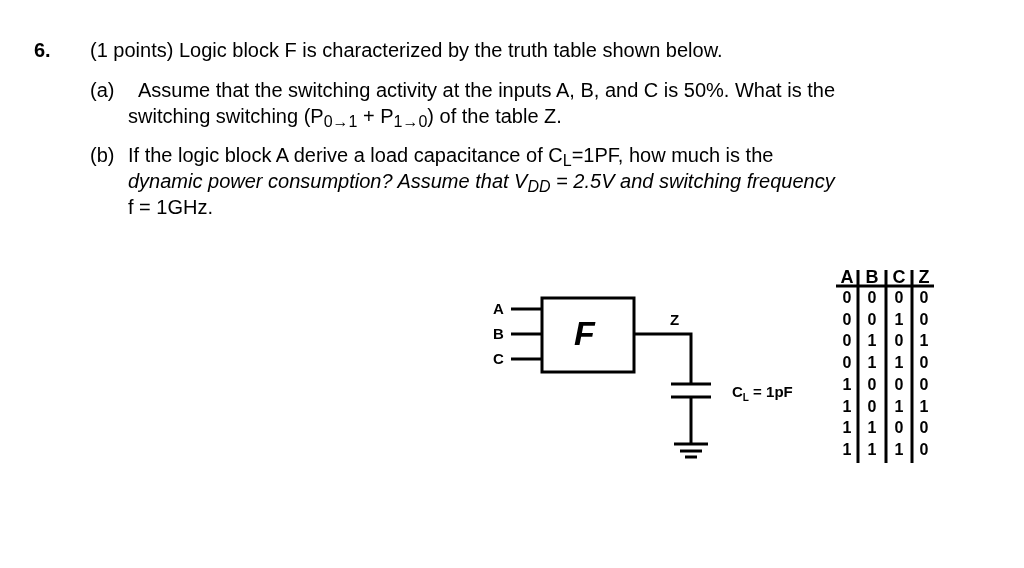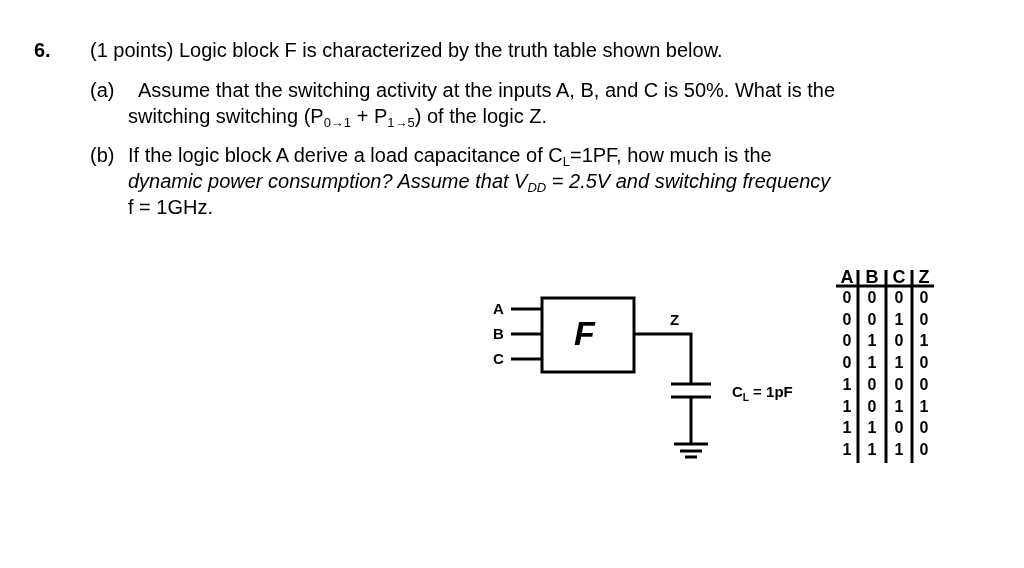--- a/index.html
+++ b/index.html
@@ -1,37 +1,37 @@
 <!DOCTYPE html>
 <html><head>
   <meta charset="utf-8">
   <style>
     html, body { margin: 0; padding: 0; background: #ffffff; }
     body { width: 1024px; height: 568px; position: relative; overflow: hidden;
            font-family: "Liberation Sans", sans-serif; color: #000; }
     .abs { position: absolute; white-space: nowrap; }
     .qnum { left: 34px; top: 39px; font-size: 20px; font-weight: bold; }
     .line { font-size: 20px; line-height: 24px; }
-    sub { font-size: 13px; vertical-align: -4px; line-height: 0; }
+    sub { font-size: 16px; vertical-align: -4px; line-height: 0; }
     .diag { position: absolute; left: 0; top: 0; }
     .lbl { font-family: "Liberation Sans", sans-serif; font-weight: bold; font-size: 15px; }
     .tt-cell { position: absolute; width: 22px; text-align: center; font-weight: bold; font-size: 16px; }
     .tt-head { font-size: 18px; }
   </style>
 </head>
 <body>
 
 <div class="abs qnum">6.</div>
 
 <div class="abs line" style="left:90px; top:38px;">(1 points) Logic block F is characterized by the truth table shown below.</div>
 
 <div class="abs line" style="left:90px; top:78px;">(a)</div>
 <div class="abs line" style="left:128px; top:78px;margin-left:10px;">Assume that the switching activity at the inputs A, B, and C is 50%. What is the</div>
 <div class="abs line" style="left:128px; top:104px;">
-  <span>switching switching (P</span><sub>0→1</sub><span> + P</span><sub>1→5</sub><span>) of the logic Z.</span>
+  <span>switching switching (P</span><sub>0→1</sub><span> + P</span><sub>1→0</sub><span>) of the table Z.</span>
 </div>
 
 <div class="abs line" style="left:90px; top:143px;">(b)</div>
 <div class="abs line" style="left:128px; top:143px;text-align:center;">
   <span>If the logic block A derive a load capacitance of C</span><sub>L</sub><span>=1PF, how much is the</span>
 </div>
 <div class="abs line" style="left:128px; top:169px;font-style:italic;">
   <span>dynamic power consumption? Assume that V</span><sub>DD</sub><span> = 2.5V and switching frequency</span>
 </div>
 <div class="abs line" style="left:128px; top:195px;">f = 1GHz.</div>

